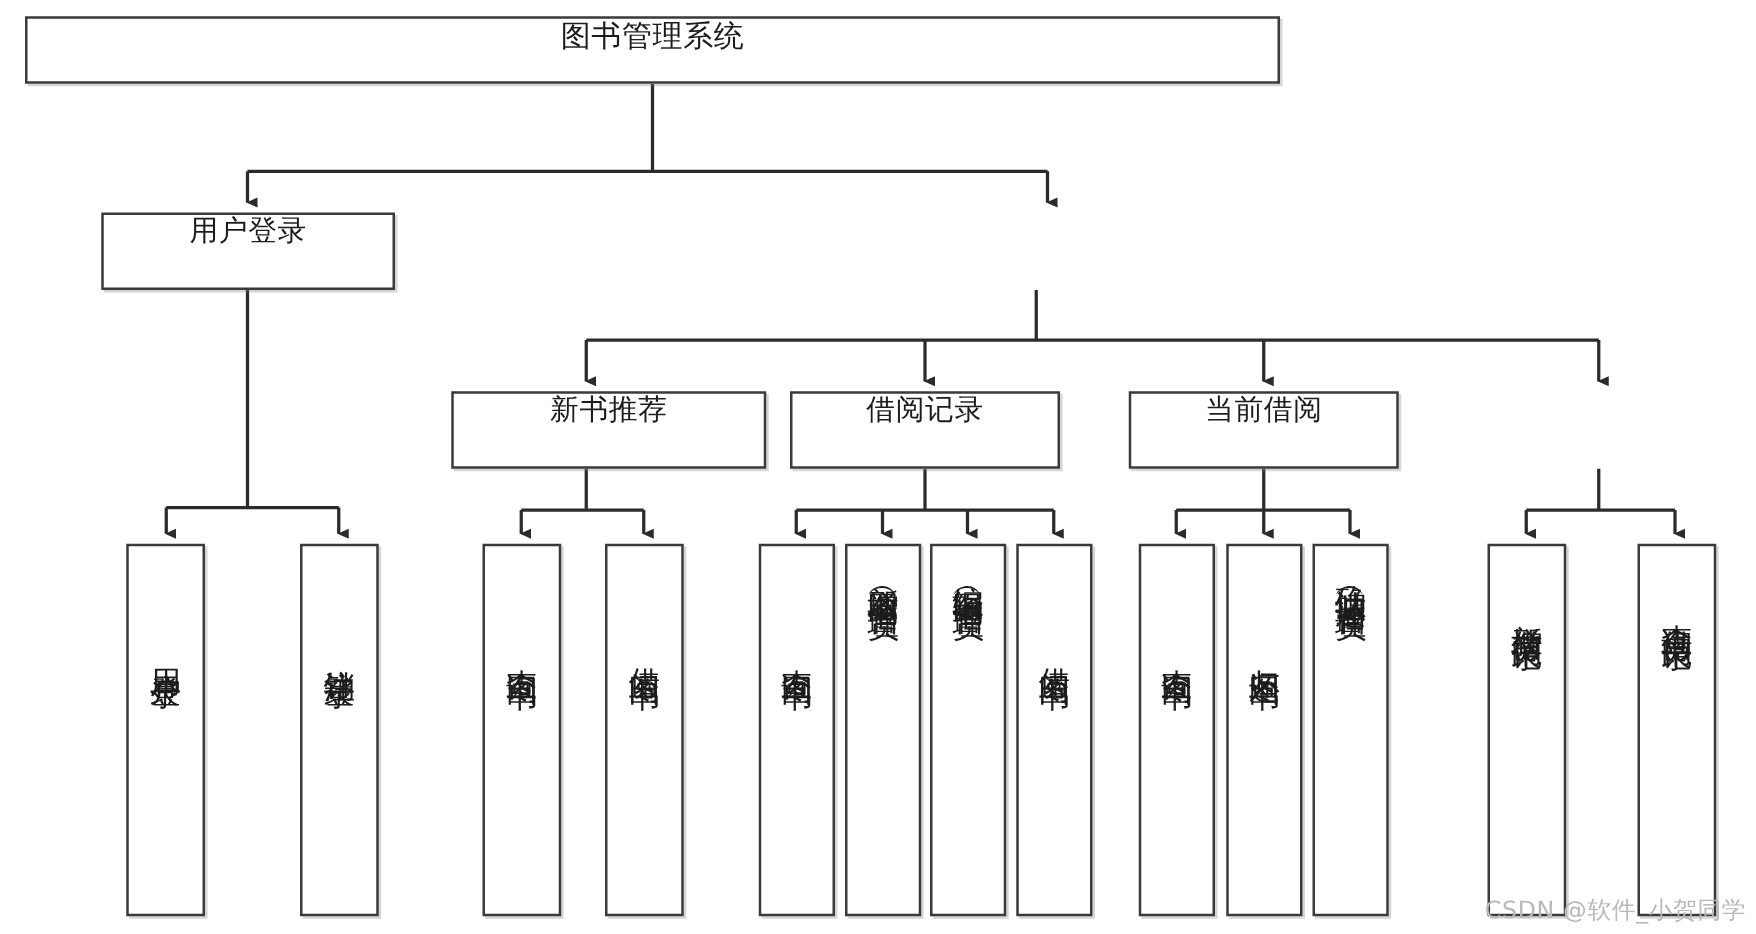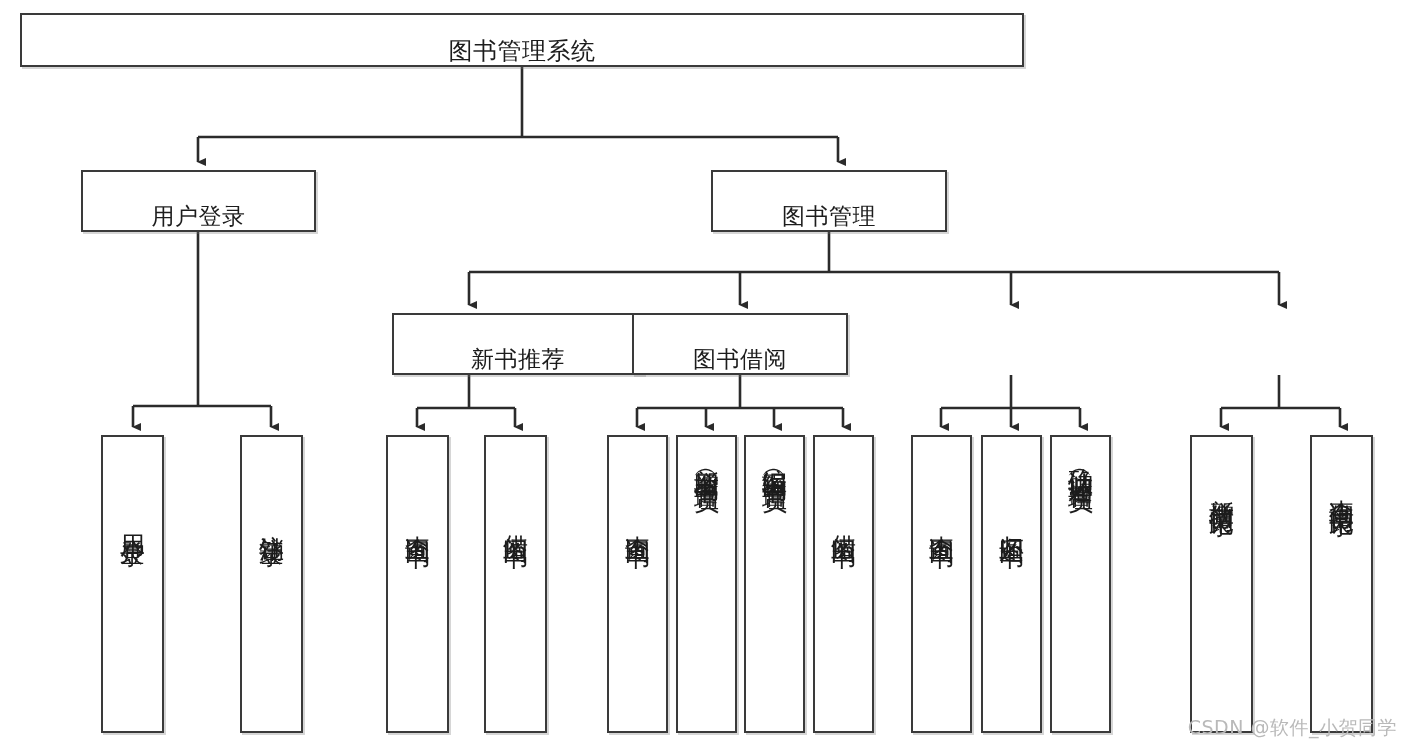--- a/index.html
+++ b/index.html
@@ -23,21 +23,21 @@
     width: 1405px;
     height: 747px;
     pointer-events: none;
   }
   .node {
     position: absolute;
     box-sizing: border-box;
     background: #ffffff;
     border: 2px solid #3a3a3a;
     display: flex;
-    align-items: flex-end;
+    align-items: flex-start;
     justify-content: center;
     box-shadow: 2px 2px 0 rgba(120,120,120,0.30);
   }
   .node .label {
     color: #1c1c1c;
     line-height: 1.18;
     text-align: center;
     white-space: pre;
   }
   
@@ -128,29 +128,29 @@
     </g>
   </svg>
 
   <div class="node h root" style="left:20px; top:13px; width:1004px; height:54px;">
     <span class="label">图书管理系统</span>
   </div>
 
   <div class="node h" style="left:81px; top:170px; width:235px; height:62px;">
     <span class="label">用户登录</span>
   </div>
-  <div class="node h" style="left:711px; top:170px; width:236px; height:62px;">
-    <span class="label">图书管理</span>
-  </div>
 
-  <div class="node h" style="left:361px; top:313px; width:252px; height:62px;margin-left:31px;">
+  <div class="node h" style="left:361px; top:313px; width:252px; height:62px;">
     <span class="label">新书推荐</span>
   </div>
   <div class="node h" style="left:632px; top:313px; width:216px; height:62px;">
-    <span class="label">图书借阅</span>
+    <span class="label">借阅记录</span>
+  </div>
+  <div class="node h" style="left:903px; top:313px; width:216px; height:62px;">
+    <span class="label">当前借阅</span>
   </div>
 
   <div class="node v" style="left:101px; top:435px; width:63px; height:298px; padding-top:78px;">
     <span class="label">用户登录</span>
   </div>
   <div class="node v" style="left:240px; top:435px; width:63px; height:298px; padding-top:78px;">
     <span class="label">注销登录</span>
   </div>
 
   <div class="node v" style="left:386px; top:435px; width:63px; height:298px; padding-top:78px;">

